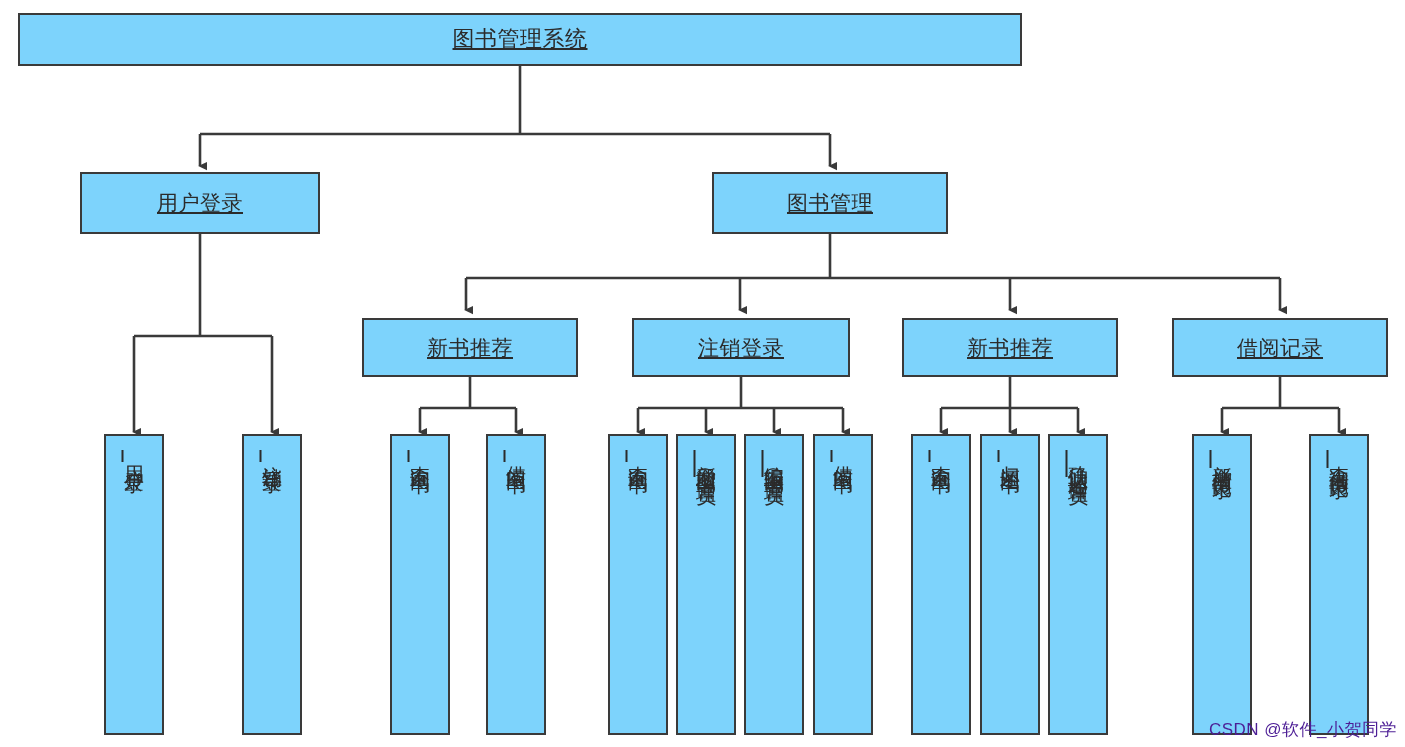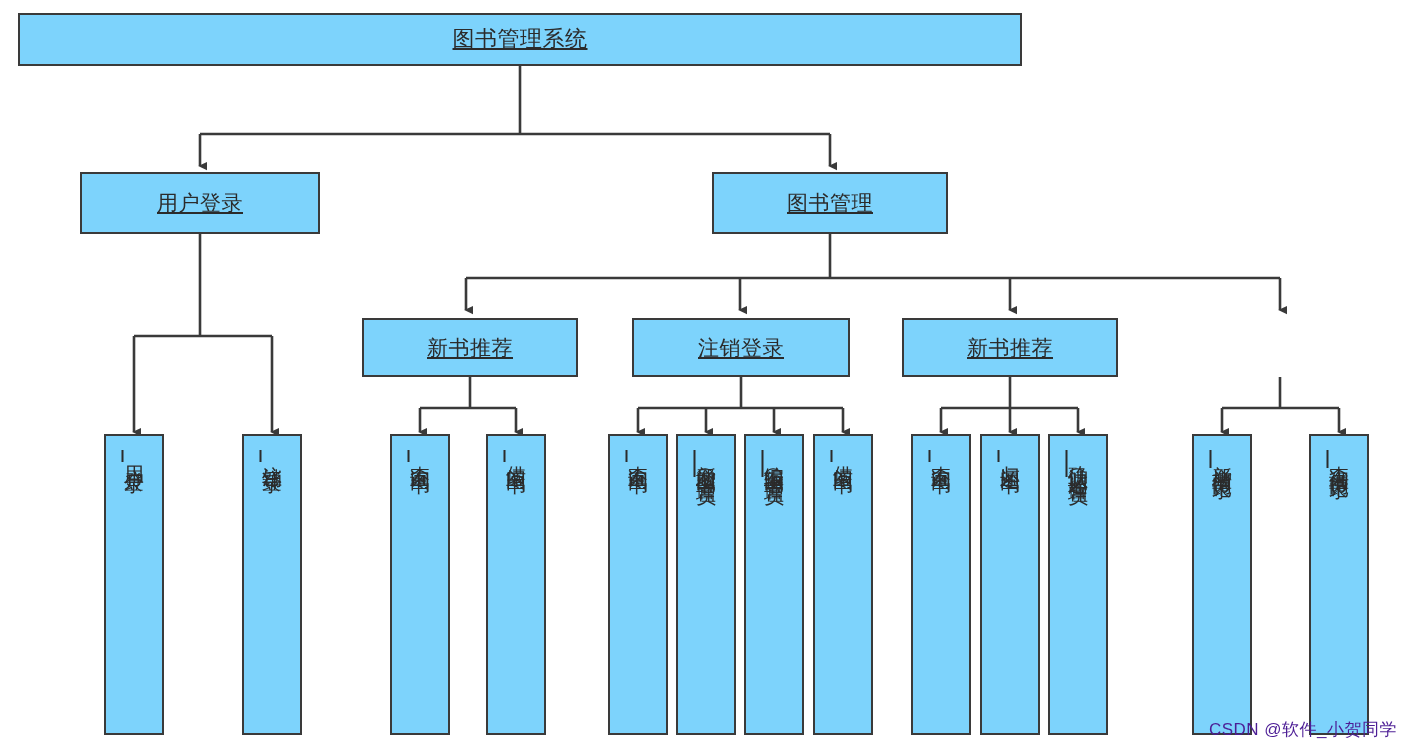--- a/index.html
+++ b/index.html
@@ -124,20 +124,21 @@
   </svg>
 
   <div class="node horiz root" style="left:18px; top:13px; width:1004px; height:53px;">图书管理系统</div>
 
   <div class="node horiz" style="left:80px; top:172px; width:240px; height:62px;">用户登录</div>
   <div class="node horiz" style="left:712px; top:172px; width:236px; height:62px;">图书管理</div>
 
   <div class="node horiz" style="left:362px; top:318px; width:216px; height:59px;">新书推荐</div>
   <div class="node horiz" style="left:632px; top:318px; width:218px; height:59px;">注销登录</div>
   <div class="node horiz" style="left:902px; top:318px; width:216px; height:59px;">新书推荐</div>
+  <div class="node horiz" style="left:1172px; top:318px; width:216px; height:59px;">借阅记录</div>
 
   <div class="node leaf" style="left:104px; top:434px; width:60px; height:301px;">
     <span class="vtext">用户登录</span>
   </div>
   <div class="node leaf" style="left:242px; top:434px; width:60px; height:301px;">
     <span class="vtext">注销登录</span>
   </div>
 
   <div class="node leaf" style="left:390px; top:434px; width:60px; height:301px;">
     <span class="vtext">查询图书</span>

